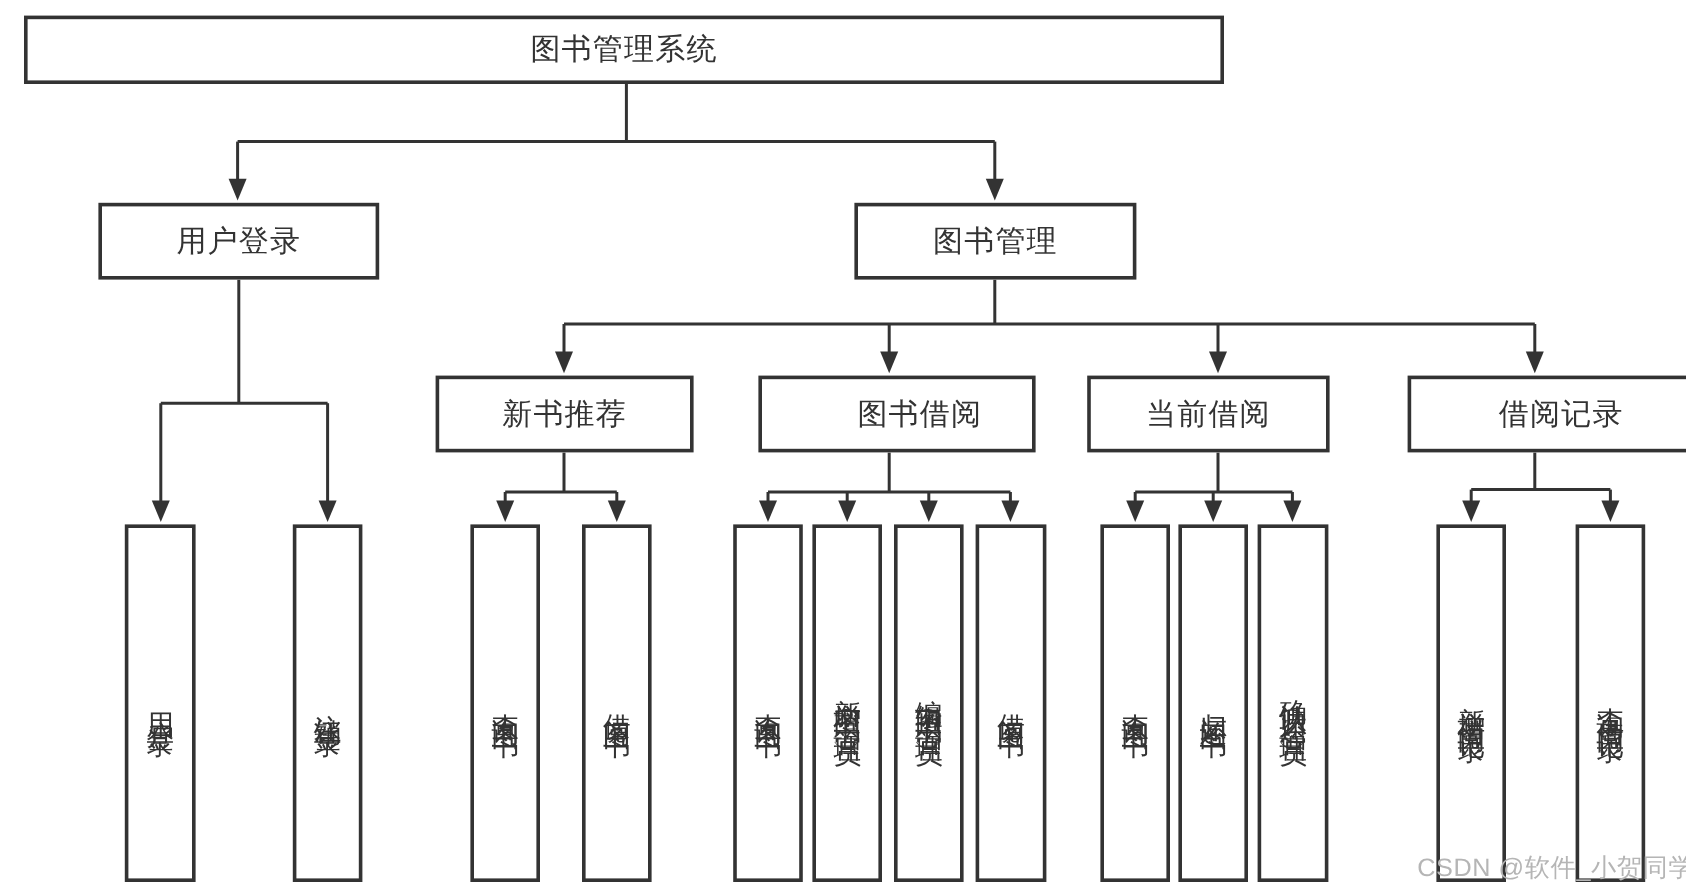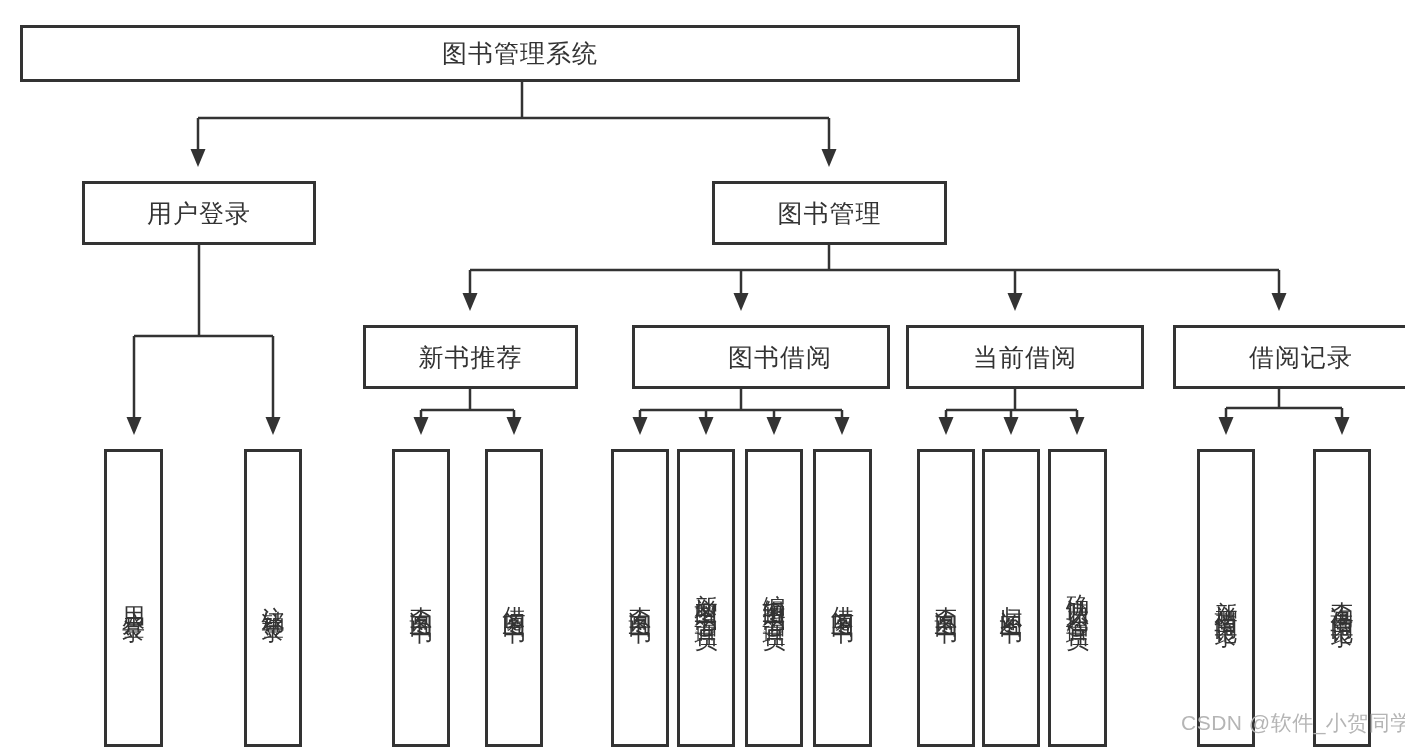--- a/index.html
+++ b/index.html
@@ -30,36 +30,35 @@
     border: 3px solid var(--color-line);
     background: var(--color-box_bg);
     color: var(--color-text);
     display: flex;
     align-items: center;
     justify-content: center;
     font-size: 25px;
     letter-spacing: 1px;
     text-align: center;
     line-height: 1;
-    margin-top: 12px;
   }
   .node.v {
     writing-mode: vertical-rl;
     text-orientation: mixed;
     font-size: 23px;
     letter-spacing: 5px;
     line-height: 1;
   }
   
   .n-root            { left: 20px;   top: 13px;  width: 1000px; height: 57px; }
   .n-user-login      { left: 82px;   top: 169px; width: 234px;  height: 64px; }
   .n-book-mgmt       { left: 712px;  top: 169px; width: 235px;  height: 64px; }
   .n-new-book-rec    { left: 363px;  top: 313px; width: 215px;  height: 64px; }
-  .n-book-borrow     { left: 632px;  top: 313px; width: 258px;  height: 64px; padding-left: 38px; }
-  .n-current-borrow  { left: 906px;  top: 313px; width: 238px;  height: 64px; }
+  .n-book-borrow     { left: 632px;  top: 313px; width: 231px;  height: 64px; padding-left: 38px; }
+  .n-current-borrow  { left: 906px;  top: 313px; width: 202px;  height: 64px; }
   .n-borrow-records  { left: 1173px; top: 313px; width: 256px;  height: 64px; }
   .leaf              { top: 437px; height: 298px; }
   .n-ul-login        { left: 104px;  width: 59px; }
   .n-ul-logout       { left: 244px;  width: 58px; }
   .n-rec-query       { left: 392px;  width: 58px; }
   .n-rec-borrow      { left: 485px;  width: 58px; }
   .n-bb-query        { left: 611px;  width: 58px; }
   .n-bb-add          { left: 677px;  width: 58px; }
   .n-bb-edit         { left: 745px;  width: 58px; }
   .n-bb-borrow       { left: 813px;  width: 59px; }

